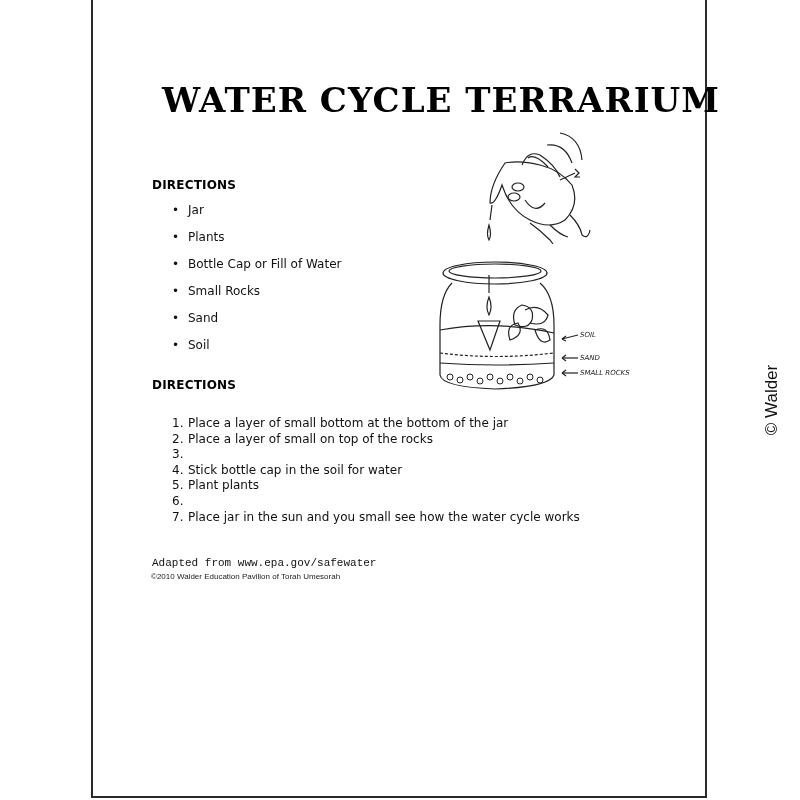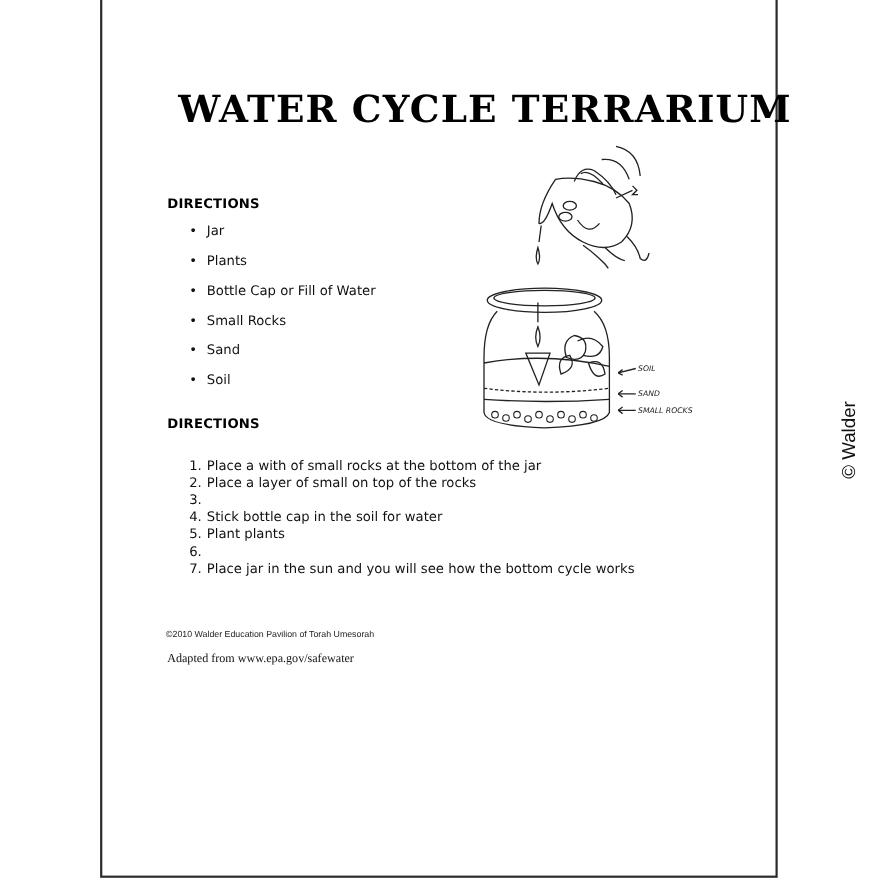--- a/index.html
+++ b/index.html
@@ -6,21 +6,21 @@
     body { width:800px; height:800px; position:relative; overflow:hidden; font-family:"DejaVu Sans", sans-serif; color:#111; }
     .page { position:absolute; left:91px; top:-2px; width:616px; height:800px; border:2px solid #2b2b2b; box-sizing:border-box; background:#fff; }
     .title { position:absolute; left:162px; top:80px; width:460px; font-family:"DejaVu Serif", serif; font-weight:900; font-size:34px; letter-spacing:1px; color:#000; white-space:nowrap; transform:scaleX(1.0); }
     .heading { position:absolute; left:152px; font-weight:bold; font-size:12px; color:#000; letter-spacing:0.2px; }
     .materials { position:absolute; left:172px; top:203px; margin:0; padding:0; list-style:none; font-size:12px; }
     .materials li { height:27px; display:flex; align-items:flex-start; }
     .bullet { width:16px; font-size:12px; }
     .directions { position:absolute; left:172px; top:416px; margin:0; padding:0; list-style:none; font-size:12px; }
     .directions li { height:15.6px; line-height:15px; display:flex; }
     .num { width:16px; }
-    .credit1 { position:absolute; left:152px; top:557px; font-family:Liberation Serif, serif; font-size:11px;margin-top:36px; }
+    .credit1 { position:absolute; left:152px; top:557px; font-family:Liberation Mono, monospace; font-size:11px; }
     .credit2 { position:absolute; left:151px; top:572px; font-family:"Liberation Sans", sans-serif; font-size:8px; color:#222; }
     .sidemark { position:absolute; left:772px; top:400px; transform:translate(-50%,-50%) rotate(-90deg); font-family:"Liberation Sans", sans-serif; font-size:17px; white-space:nowrap; color:#111; }
     .illus { position:absolute; left:410px; top:125px; width:240px; height:270px; }
     .lbl { font-family:"DejaVu Sans", sans-serif; font-size:7px; font-style:italic; fill:#222; }
   </style>
 </head>
 <body>
 
 <div class="page"></div>
 
@@ -53,21 +53,21 @@
       <span class="bullet">•</span>
       <span>Soil</span>
     </li>
 </ul>
 
 <div class="heading" style="top:378px;">DIRECTIONS</div>
 
 <ol class="directions">
   <li>
       <span class="num">1.</span>
-      <span>Place a with of small rocks at the bottom of the jar</span>
+      <span>Place a layer of small bottom at the bottom of the jar</span>
     </li>
   <li>
       <span class="num">2.</span>
       <span>Place a layer of small on top of the rocks</span>
     </li>
   <li>
       <span class="num">3.</span>
     </li>
   <li>
       <span class="num">4.</span>
@@ -75,21 +75,21 @@
     </li>
   <li>
       <span class="num">5.</span>
       <span>Plant plants</span>
     </li>
   <li>
       <span class="num">6.</span>
     </li>
   <li>
       <span class="num">7.</span>
-      <span>Place jar in the sun and you will see how the bottom cycle works</span>
+      <span>Place jar in the sun and you small see how the water cycle works</span>
     </li>
 </ol>
 
 <div class="credit1">Adapted from www.epa.gov/safewater</div>
 <div class="credit2">©2010 Walder Education Pavilion of Torah Umesorah</div>
 
 <div class="sidemark">© Walder</div>
 
 <svg class="illus" viewBox="0 0 240 270" fill="none" stroke="#222" stroke-width="1.2">
 

